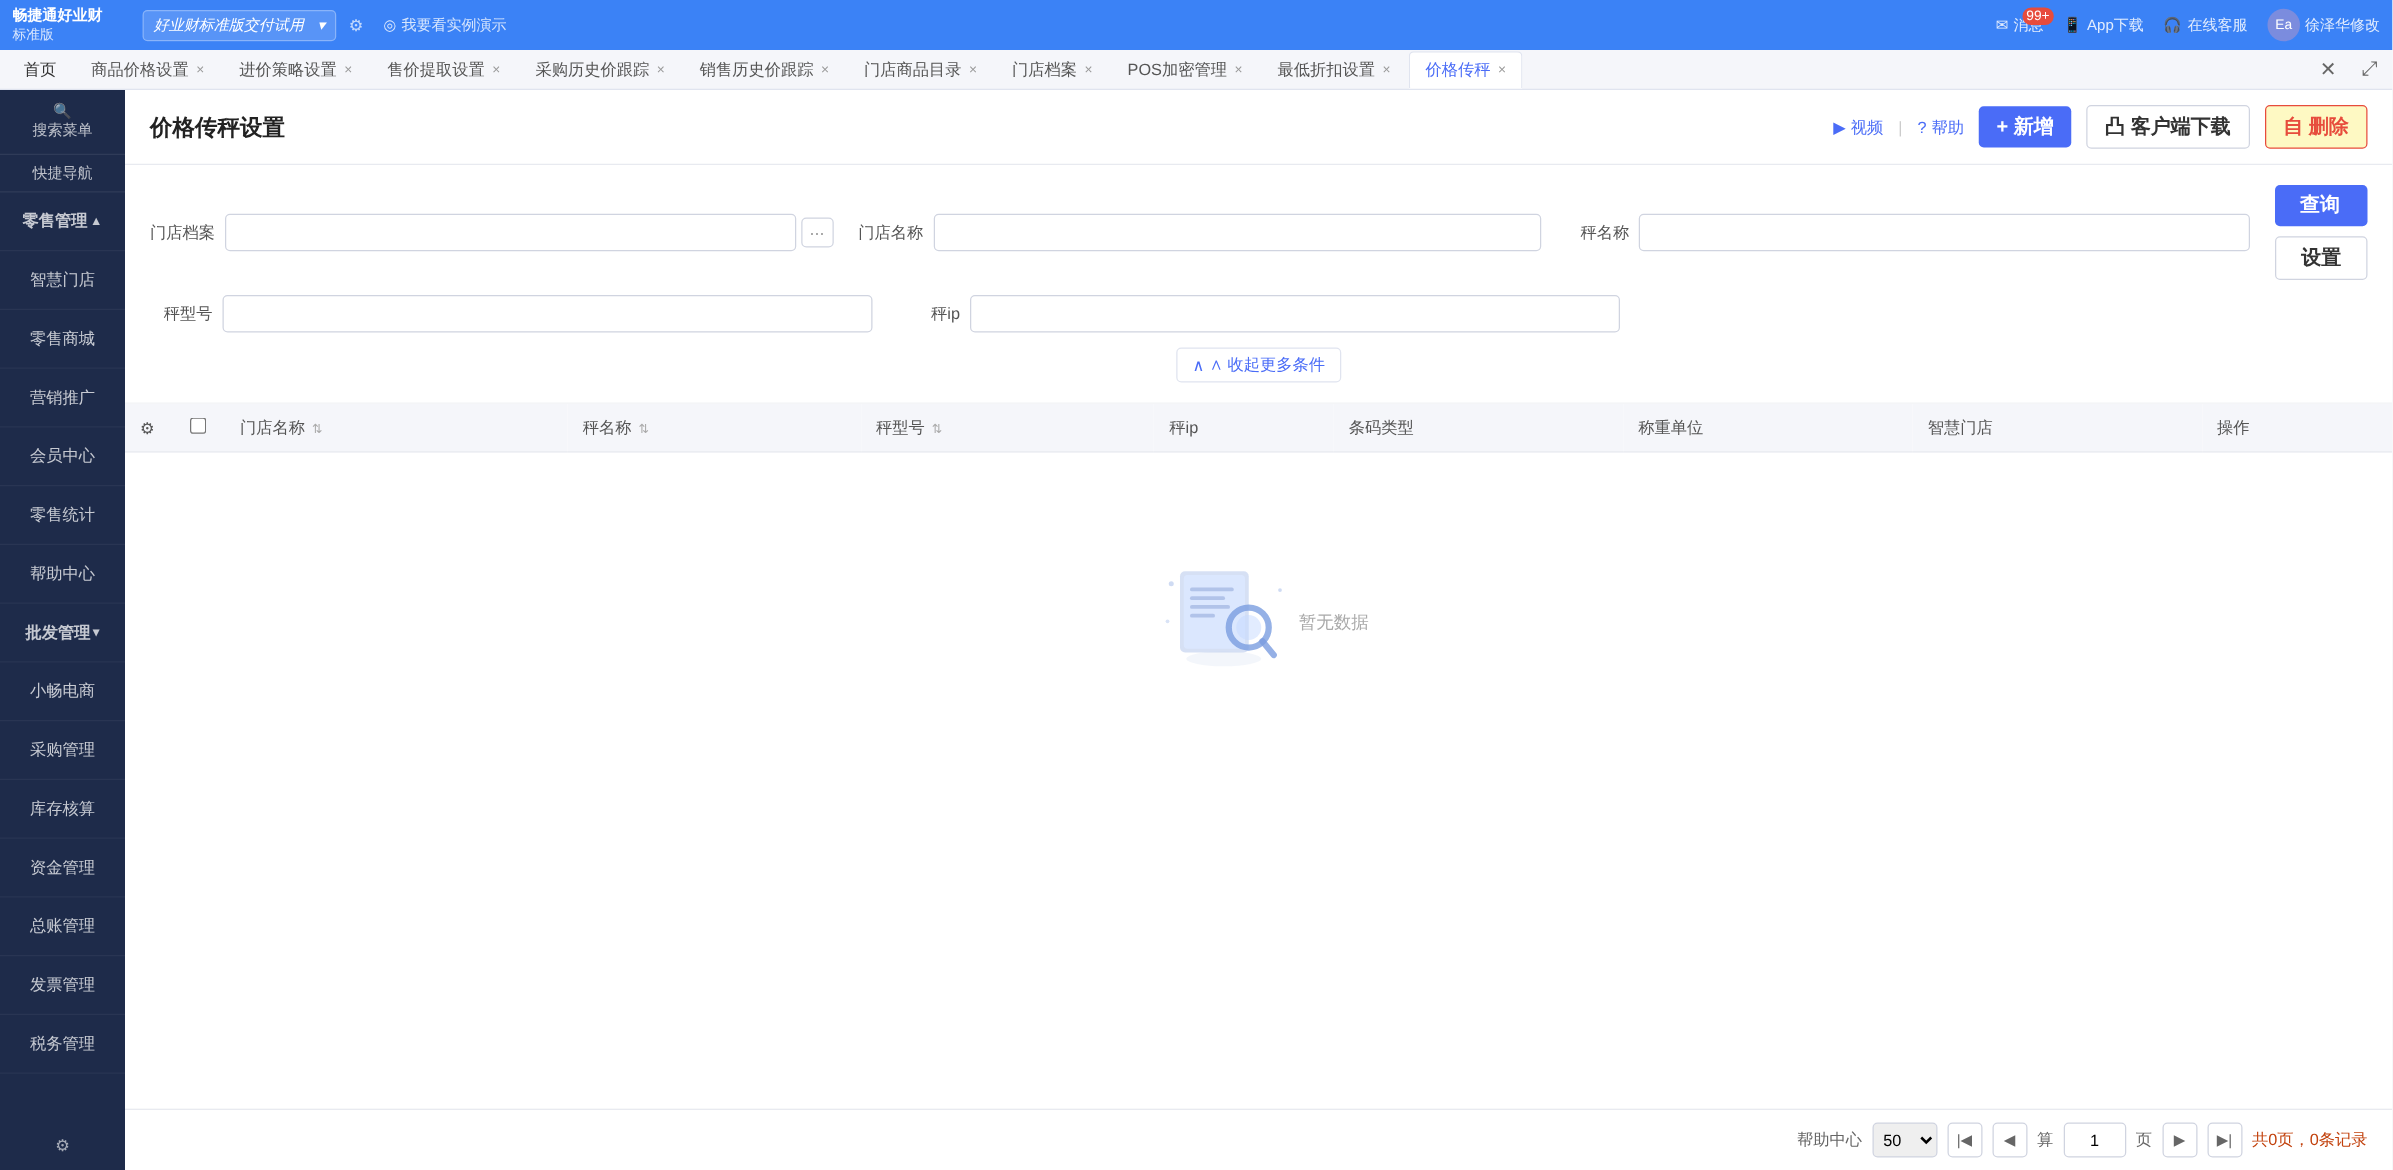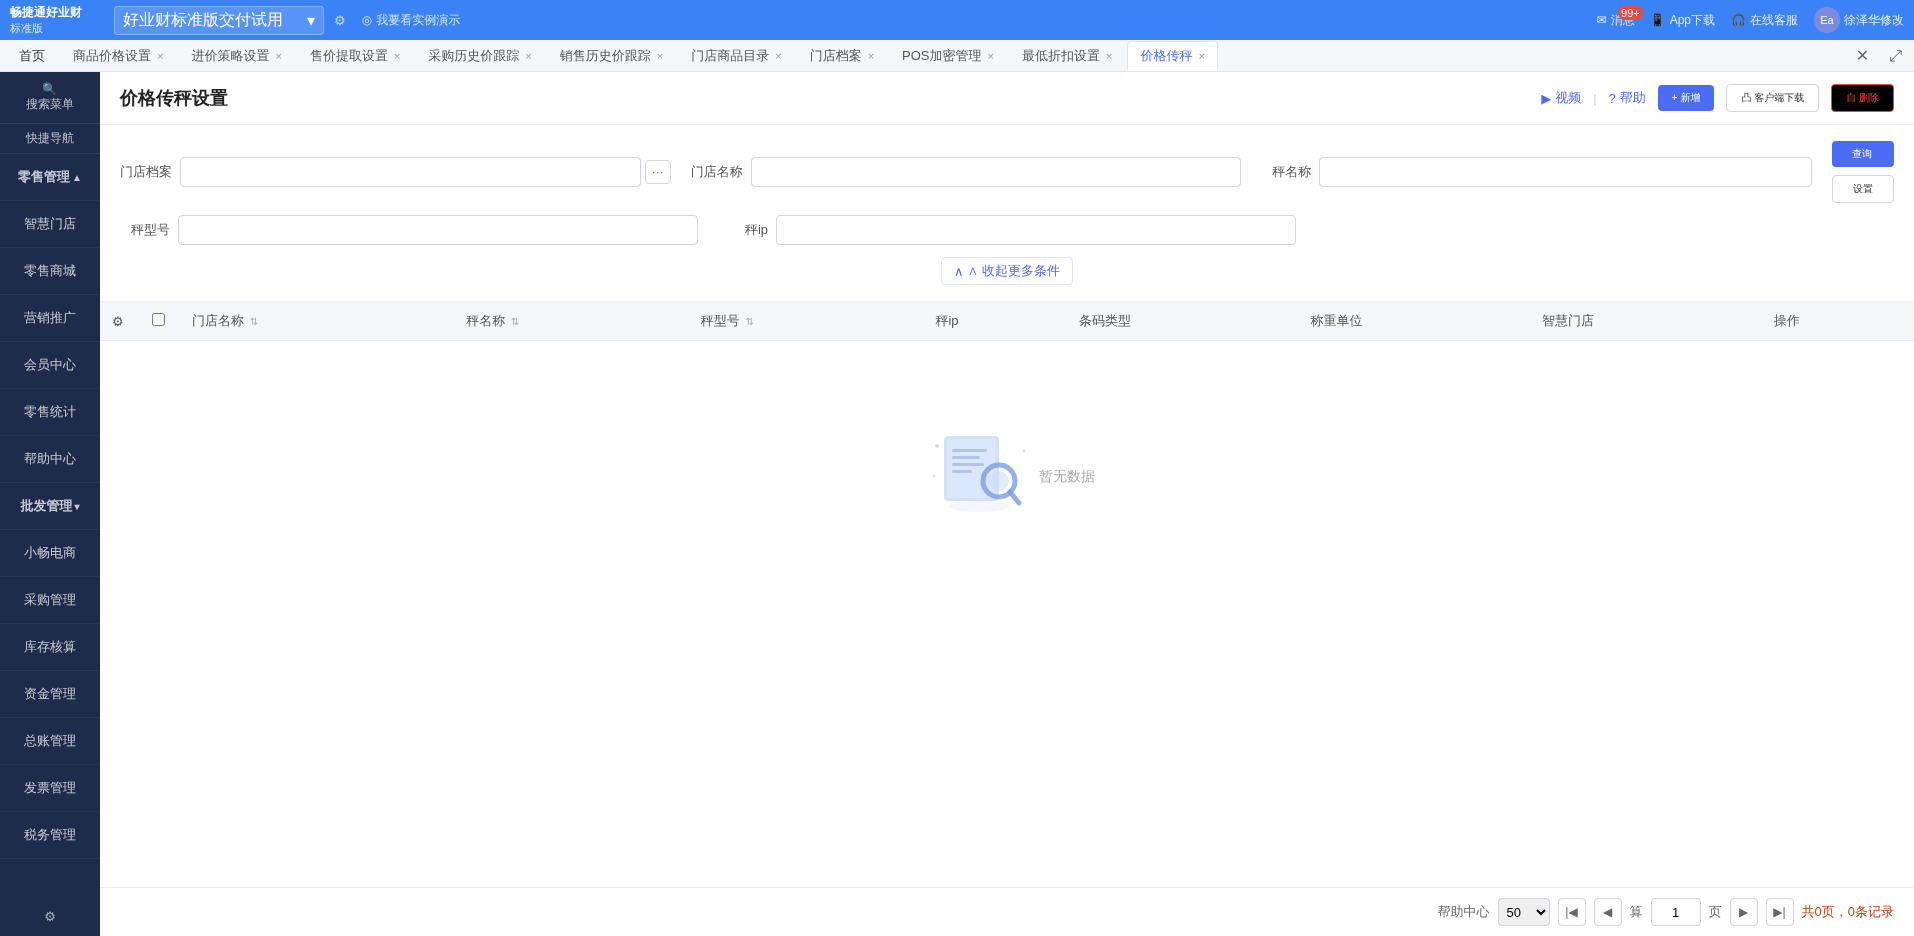--- a/index.html
+++ b/index.html
@@ -1,21 +1,21 @@
 <!DOCTYPE html>
 <html><head>
   <meta charset="utf-8">
   <style>
     * { box-sizing: border-box; margin: 0; padding: 0; }
     body { font-family: 'Microsoft YaHei', Arial, sans-serif; font-size: 13px; background: #f0f2f5; color: #333; height: 936px; overflow: hidden; display: flex; flex-direction: column; }
 
     
     .top-bar { height: 40px; background: #3b82f6; display: flex; align-items: center; padding: 0 10px; flex-shrink: 0; }
     .logo-area { display: flex; align-items: center; width: 100px; flex-shrink: 0; }
-    .version-select { background: rgba(255,255,255,0.15); border: 1px solid rgba(255,255,255,0.3); color: #fff; border-radius: 4px; padding: 3px 8px; font-size: 16px; display: flex; align-items: center; gap: 24px; cursor: pointer; margin-left: 4px; }
+    .version-select { background: rgba(255,255,255,0.15); border: 1px solid rgba(255,255,255,0.3); color: #fff; border-radius: 4px; padding: 3px 8px; font-size: 12px; display: flex; align-items: center; gap: 11px; cursor: pointer; margin-left: 4px; font-style: italic; }
     .version-select span { color: #fff; }
     .settings-icon-btn { color: rgba(255,255,255,0.7); cursor: pointer; padding: 4px; margin-left: 6px; }
     .demo-btn { color: rgba(255,255,255,0.8); font-size: 12px; margin-left: 12px; cursor: pointer; display: flex; align-items: center; gap: 4px; }
     .top-right { margin-left: auto; display: flex; align-items: center; gap: 16px; }
     .top-right-item { color: rgba(255,255,255,0.85); font-size: 12px; display: flex; align-items: center; gap: 4px; cursor: pointer; position: relative; }
     .badge { background: #e74c3c; color: #fff; font-size: 11px; padding: 1px 3px; border-radius: 8px; position: absolute; top: -6px; right: -8px; }
     .user-avatar { width: 26px; height: 26px; background: #7b8cde; border-radius: 50%; display: flex; align-items: center; justify-content: center; color: #fff; font-size: 11px; }
 
     
     .tab-bar { height: 32px; background: #f5f6fa; border-bottom: 1px solid #e0e4ef; display: flex; align-items: center; padding: 0 6px; flex-shrink: 0; overflow-x: auto; }
@@ -44,24 +44,24 @@
     
     .content-area { flex: 1; display: flex; flex-direction: column; overflow: hidden; background: #f0f2f5; }
 
     
     .page-header { background: #fff; padding: 12px 20px 0; border-bottom: 1px solid #e8eaf0; flex-shrink: 0; }
     .page-title-row { display: flex; align-items: center; justify-content: space-between; margin-bottom: 12px; }
     .page-title { font-size: 18px; font-weight: 600; color: #222; }
     .header-actions { display: flex; align-items: center; gap: 12px; }
     .header-link { color: #4a6cf7; font-size: 13px; cursor: pointer; display: flex; align-items: center; gap: 4px; }
     .header-divider { color: #ccc; }
-    .btn { padding: 6px 14px; border-radius: 4px; font-size: 10px; cursor: pointer; border: none; display: flex; align-items: flex-start; gap: 4px; }
+    .btn { padding: 6px 14px; border-radius: 4px; font-size: 16px; cursor: pointer; border: none; display: flex; align-items: flex-start; gap: 4px; font-weight: bold; }
     .btn-primary { background: #4a6cf7; color: #fff; }
     .btn-default { background: #fff; color: #333; border: 1px solid #d0d4e0; }
-    .btn-danger { background: #000000; color: #e74c3c; border: 1px solid #e74c3c; }
+    .btn-danger { background: #fef9c3; color: #e74c3c; border: 1px solid #e74c3c; }
 
     
     .search-form { background: #fff; padding: 16px 20px; flex-shrink: 0; }
     .form-row { display: flex; align-items: center; gap: 20px; margin-bottom: 12px; }
     .form-field { display: flex; align-items: center; gap: 8px; flex: 1; }
     .form-label { color: #555; font-size: 13px; white-space: nowrap; min-width: 50px; text-align: right; }
     .form-input { flex: 1; height: 30px; border: 1px solid #d0d4e0; border-radius: 4px; padding: 0 8px; font-size: 13px; color: #333; outline: none; }
     .form-input-with-btn { display: flex; align-items: center; gap: 4px; flex: 1; }
     .form-input-dots { height: 30px; border: 1px solid #d0d4e0; border-radius: 4px; padding: 0 8px; font-size: 13px; flex: 1; }
     .dots-btn { background: #fff; border: 1px solid #d0d4e0; border-radius: 4px; padding: 4px 6px; cursor: pointer; color: #666; font-size: 12px; }

